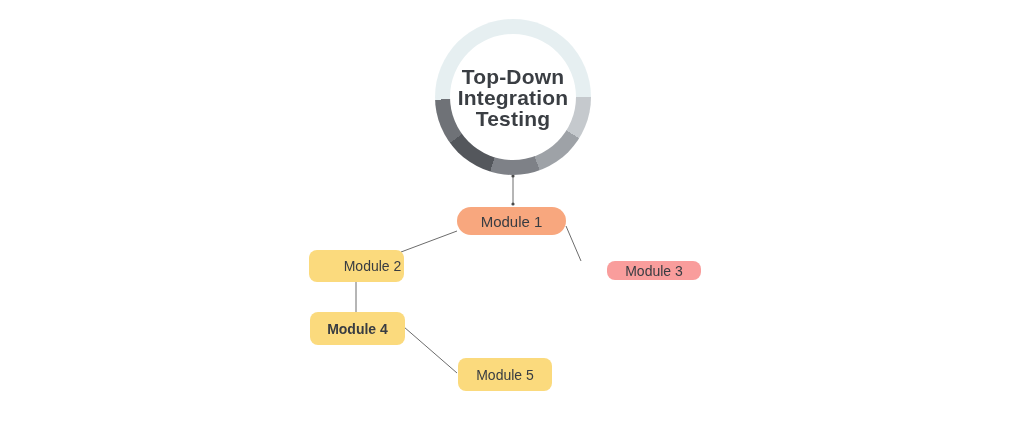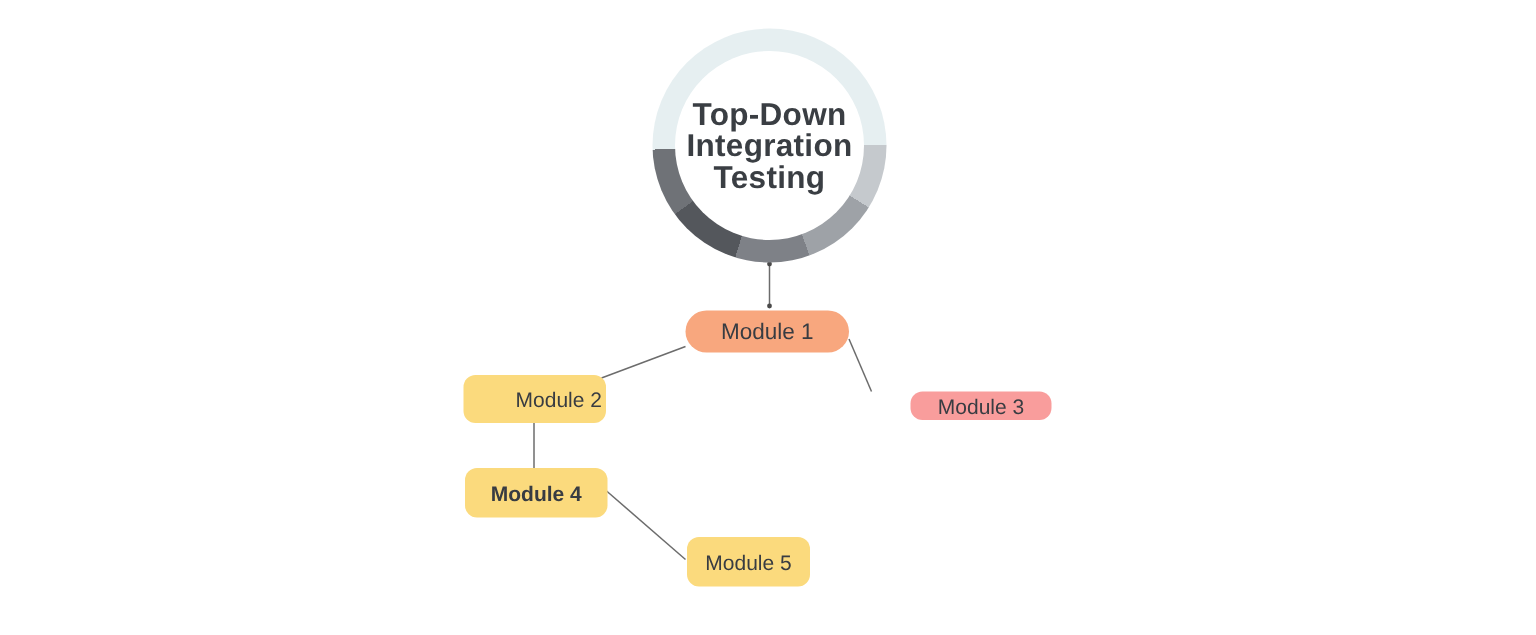--- a/index.html
+++ b/index.html
@@ -77,21 +77,21 @@
   .node-root {
     left: 457px; top: 207px;
     width: 109px; height: 28px;
     border-radius: 21px;
     font-size: 15px;
     font-weight: normal;
   }
   .node-2 { left: 309px; top: 250px; width: 95px; height: 32px; border-radius: 8px; padding-left: 32px; }
   .node-3 { left: 594px; top: 261px; width: 94px; height: 19px; border-radius: 8px; margin-left: 13px; }
   .node-4 { left: 310px; top: 312px; width: 95px; height: 33px; border-radius: 8px; font-weight: bold; }
-  .node-5 { left: 458px; top: 358px; width: 82px; height: 33px; border-radius: 8px; }
+  .node-5 { left: 458px; top: 358px; width: 94px; height: 33px; border-radius: 8px; }
 </style>
 </head>
 <body>
 
 <div class="canvas">
 
   <svg class="edges" viewBox="0 0 1024 423" xmlns="http://www.w3.org/2000/svg">
     <line x1="513" y1="176" x2="513" y2="205"></line>
     <circle cx="513" cy="176" r="1.6"></circle>
     <circle cx="513" cy="204" r="1.6"></circle>

